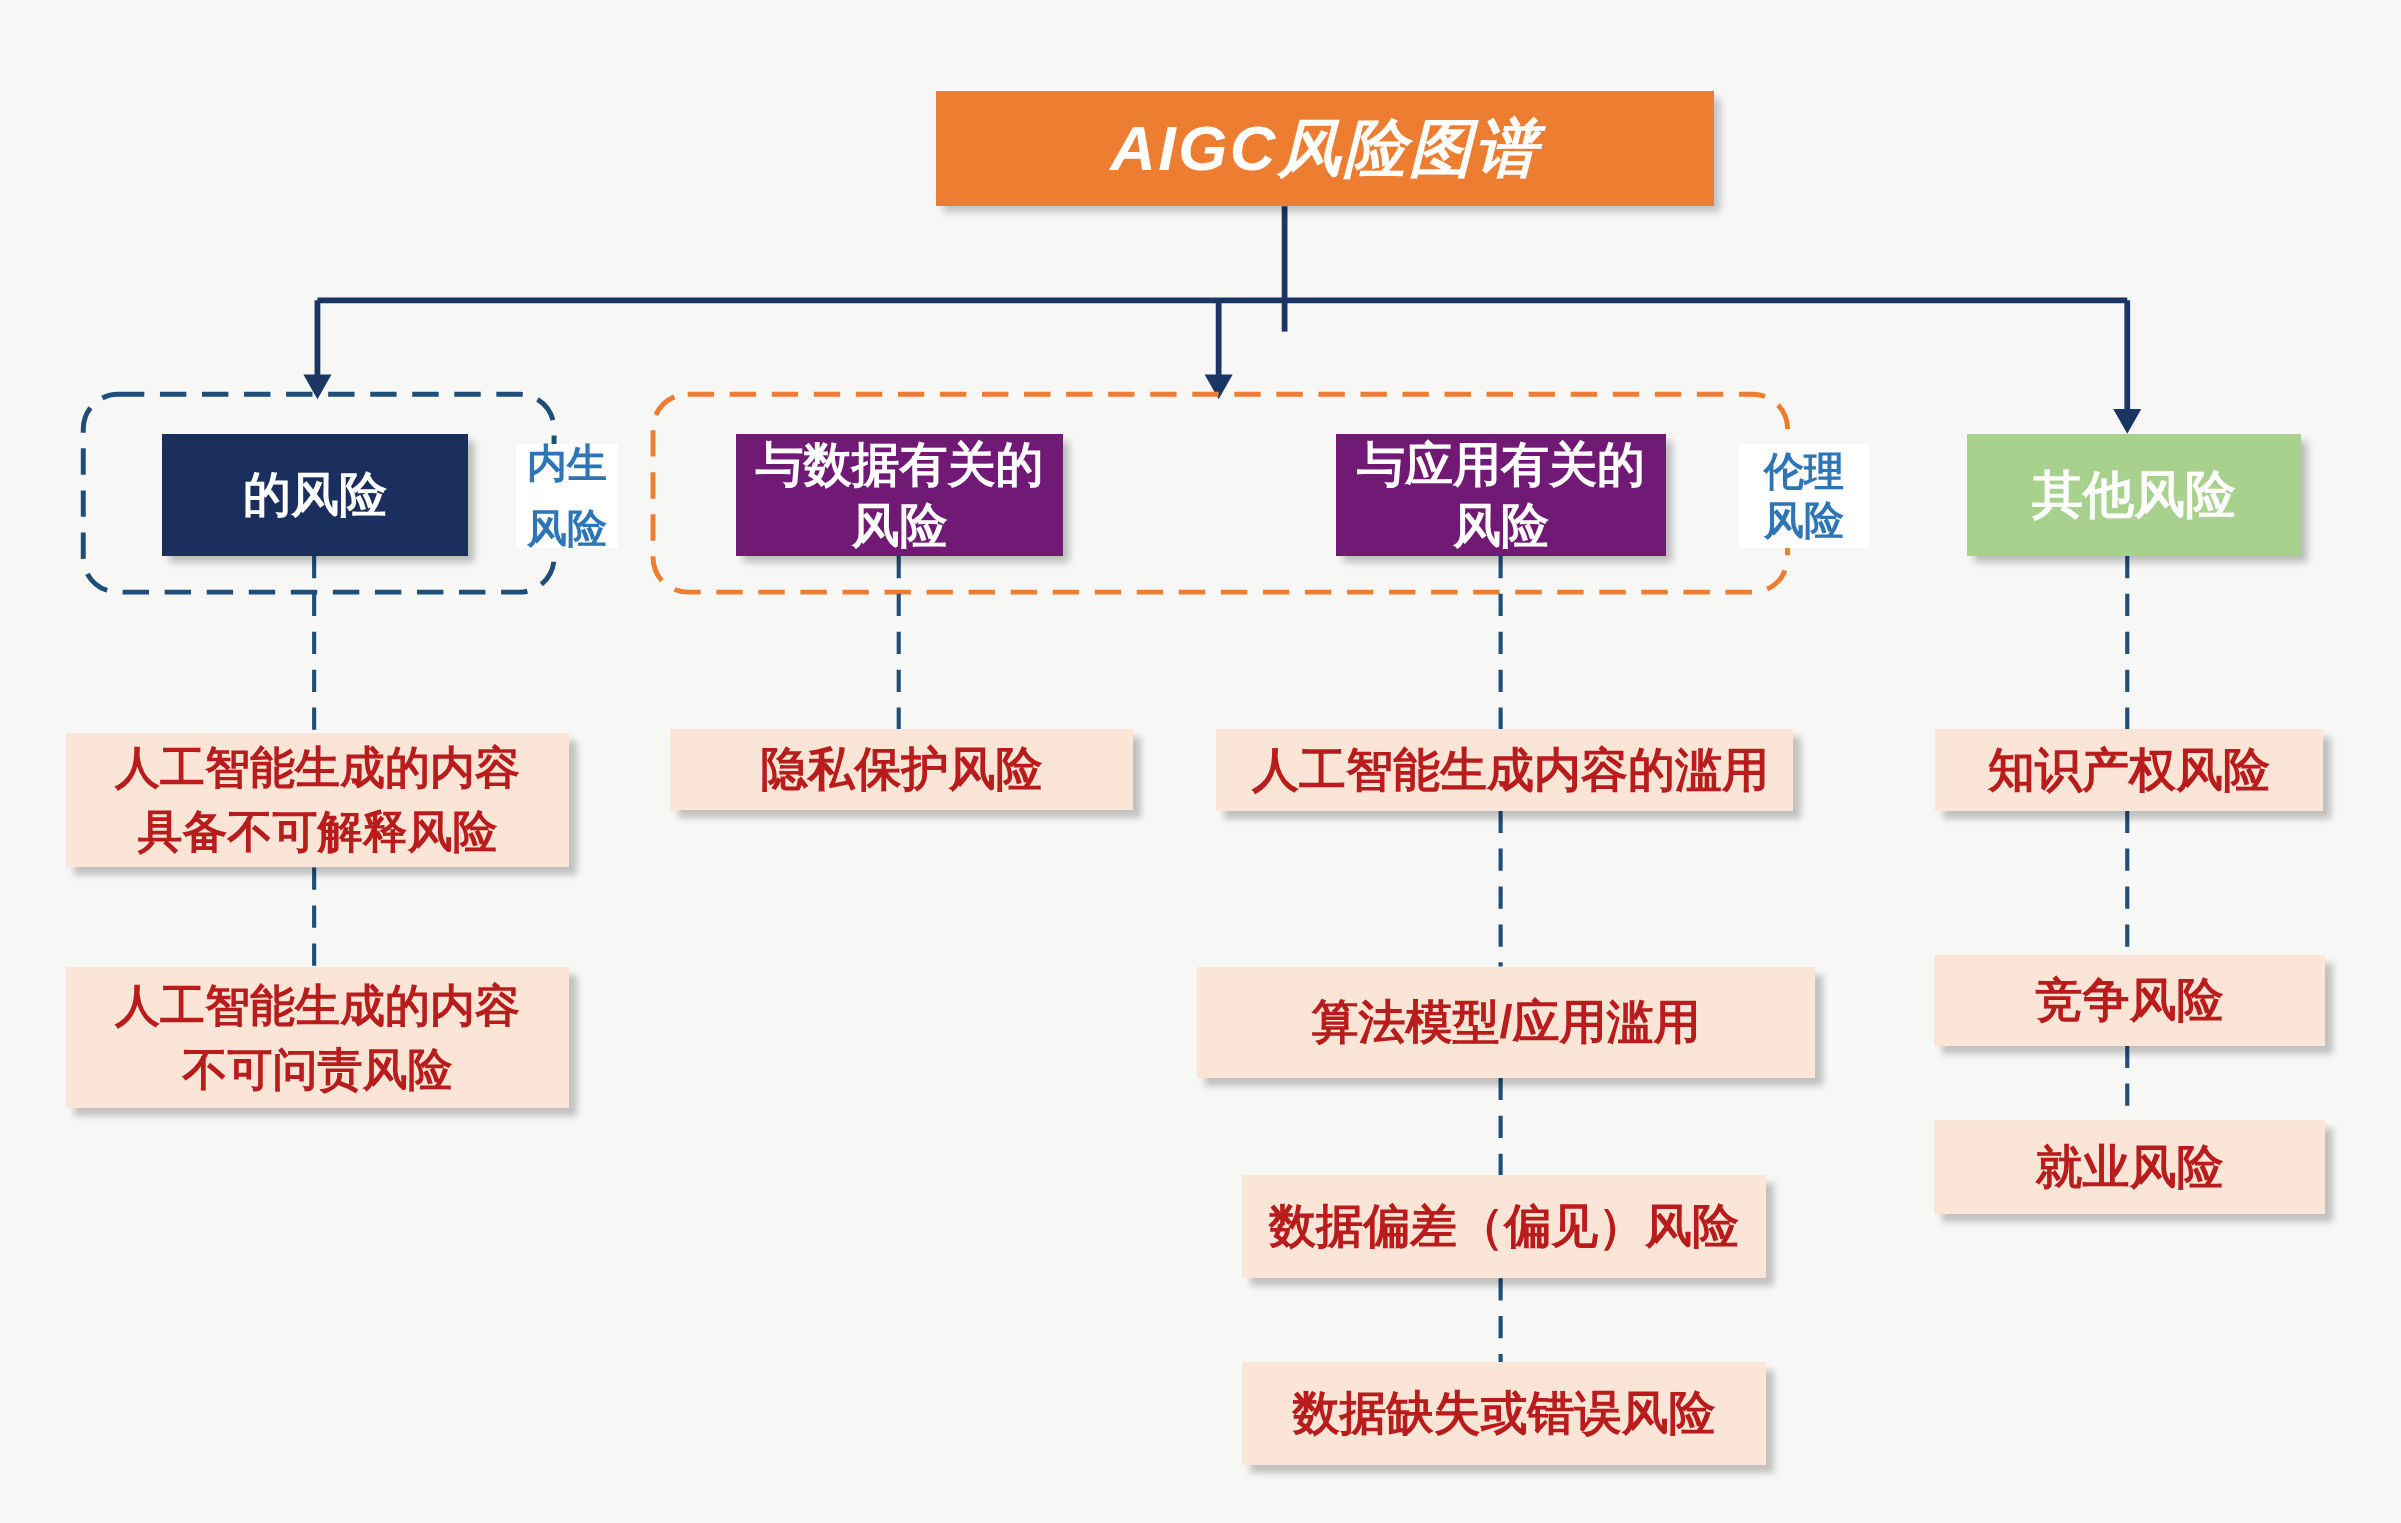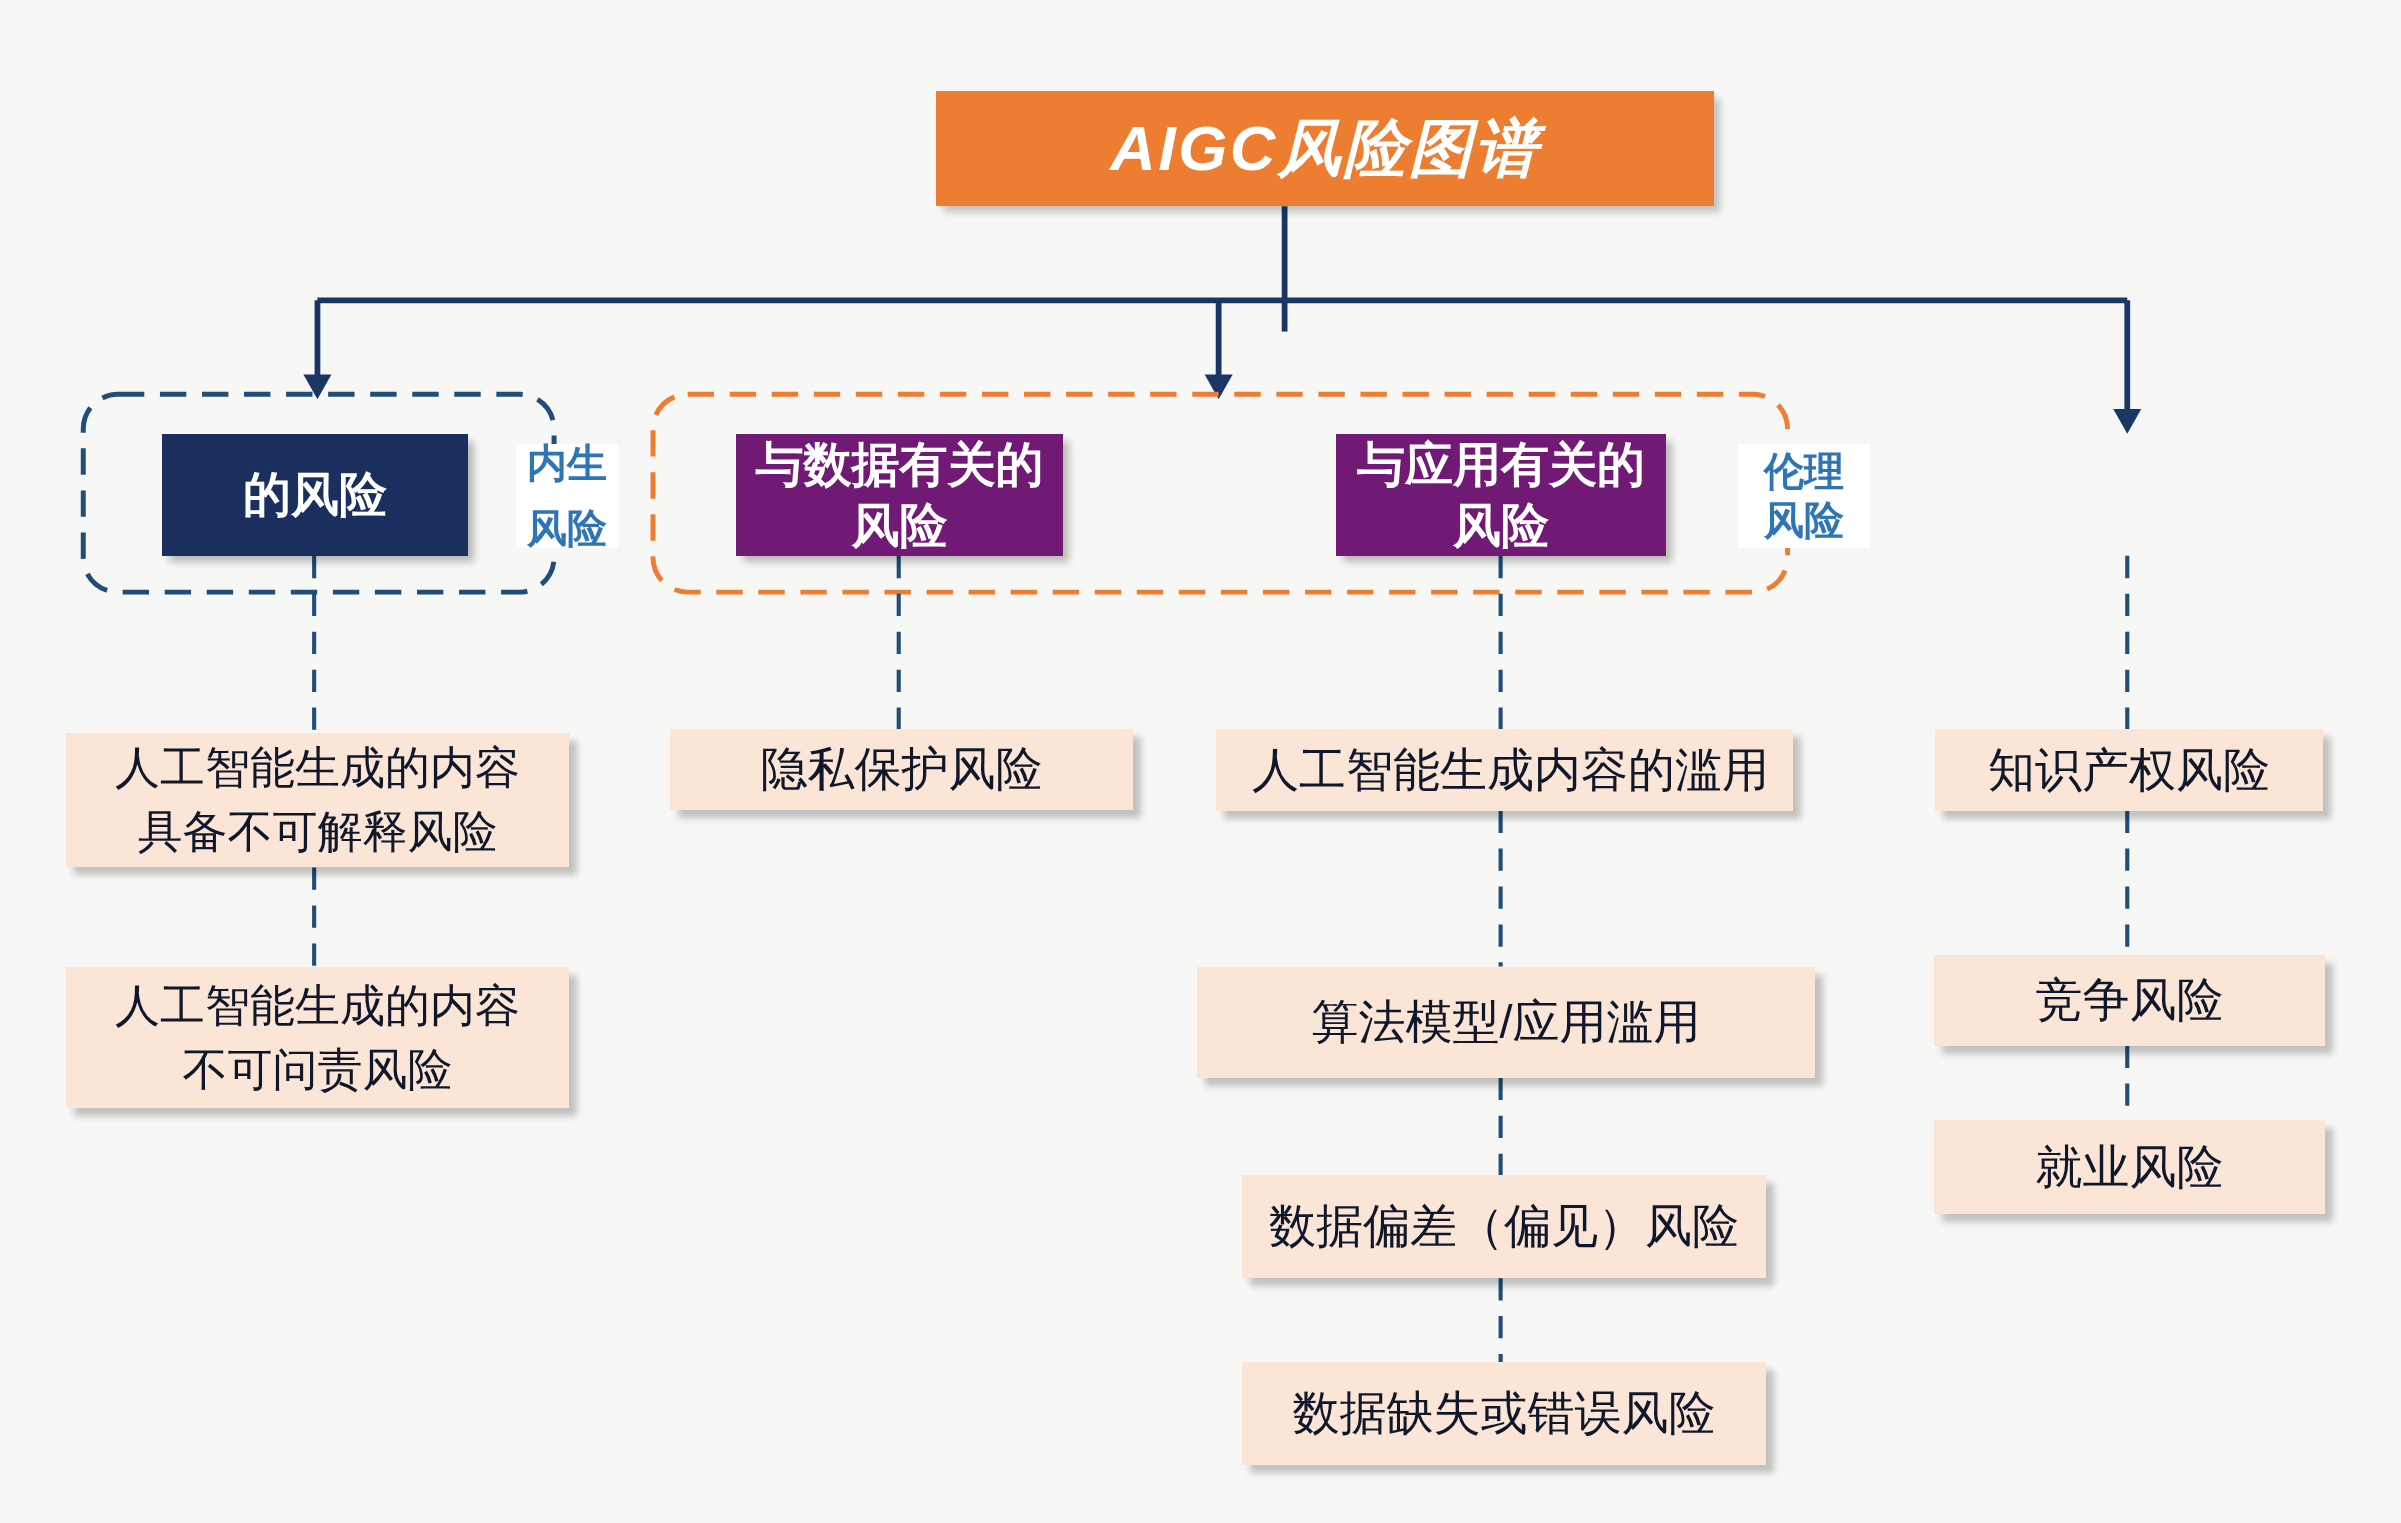--- a/index.html
+++ b/index.html
@@ -28,22 +28,22 @@
   }
   .cat-navy{background:#1B2F5E;}
   .cat-blue{background:#701a75;}
   .cat-green{background:#A9D18E;font-size:51px;}
   .side-label{
     background:#ffffff;color:#2E75B6;
     font-size:40px;font-weight:bold;line-height:1.22;
     z-index:3;
   }
   .risk-box{
-    background:#FBE5D6;color:#0f172a;
-    font-size:47px;line-height:1.42;font-weight:400;
+    background:#FBE5D6;color:#b91c1c;
+    font-size:47px;line-height:1.42;font-weight:700;
     box-shadow:8.2px 8.2px 6.6px rgba(0,0,0,0.22);
   }
   .risk-box.two-line{font-size:45px;}
 </style>
 </head>
 <body>
 
 <div class="canvas">
 
   <svg class="svg-layer" viewBox="0 0 2912 1848" xmlns="http://www.w3.org/2000/svg">
@@ -97,20 +97,23 @@
   <div class="abs box cat-box cat-blue" style="left:1336px;top:434px;width:330px;height:122px;">
     <span>与应用有关的</span>
     <span>风险</span>
   </div>
 
   <div class="abs box side-label" style="left:1738px;top:444px;width:132px;height:104px;">
     <span>伦理</span>
     <span>风险</span>
   </div>
 
+  <div class="abs box cat-box cat-green" style="left:1967px;top:434px;width:334px;height:122px;">
+    <span>其他风险</span>
+  </div>
 
   <div class="abs box risk-box two-line" style="left:66px;top:733px;width:503px;height:134px;">
     <span>人工智能生成的内容</span>
     <span>具备不可解释风险</span>
   </div>
   <div class="abs box risk-box two-line" style="left:66px;top:967px;width:503px;height:141px;">
     <span>人工智能生成的内容</span>
     <span>不可问责风险</span>
   </div>
 

